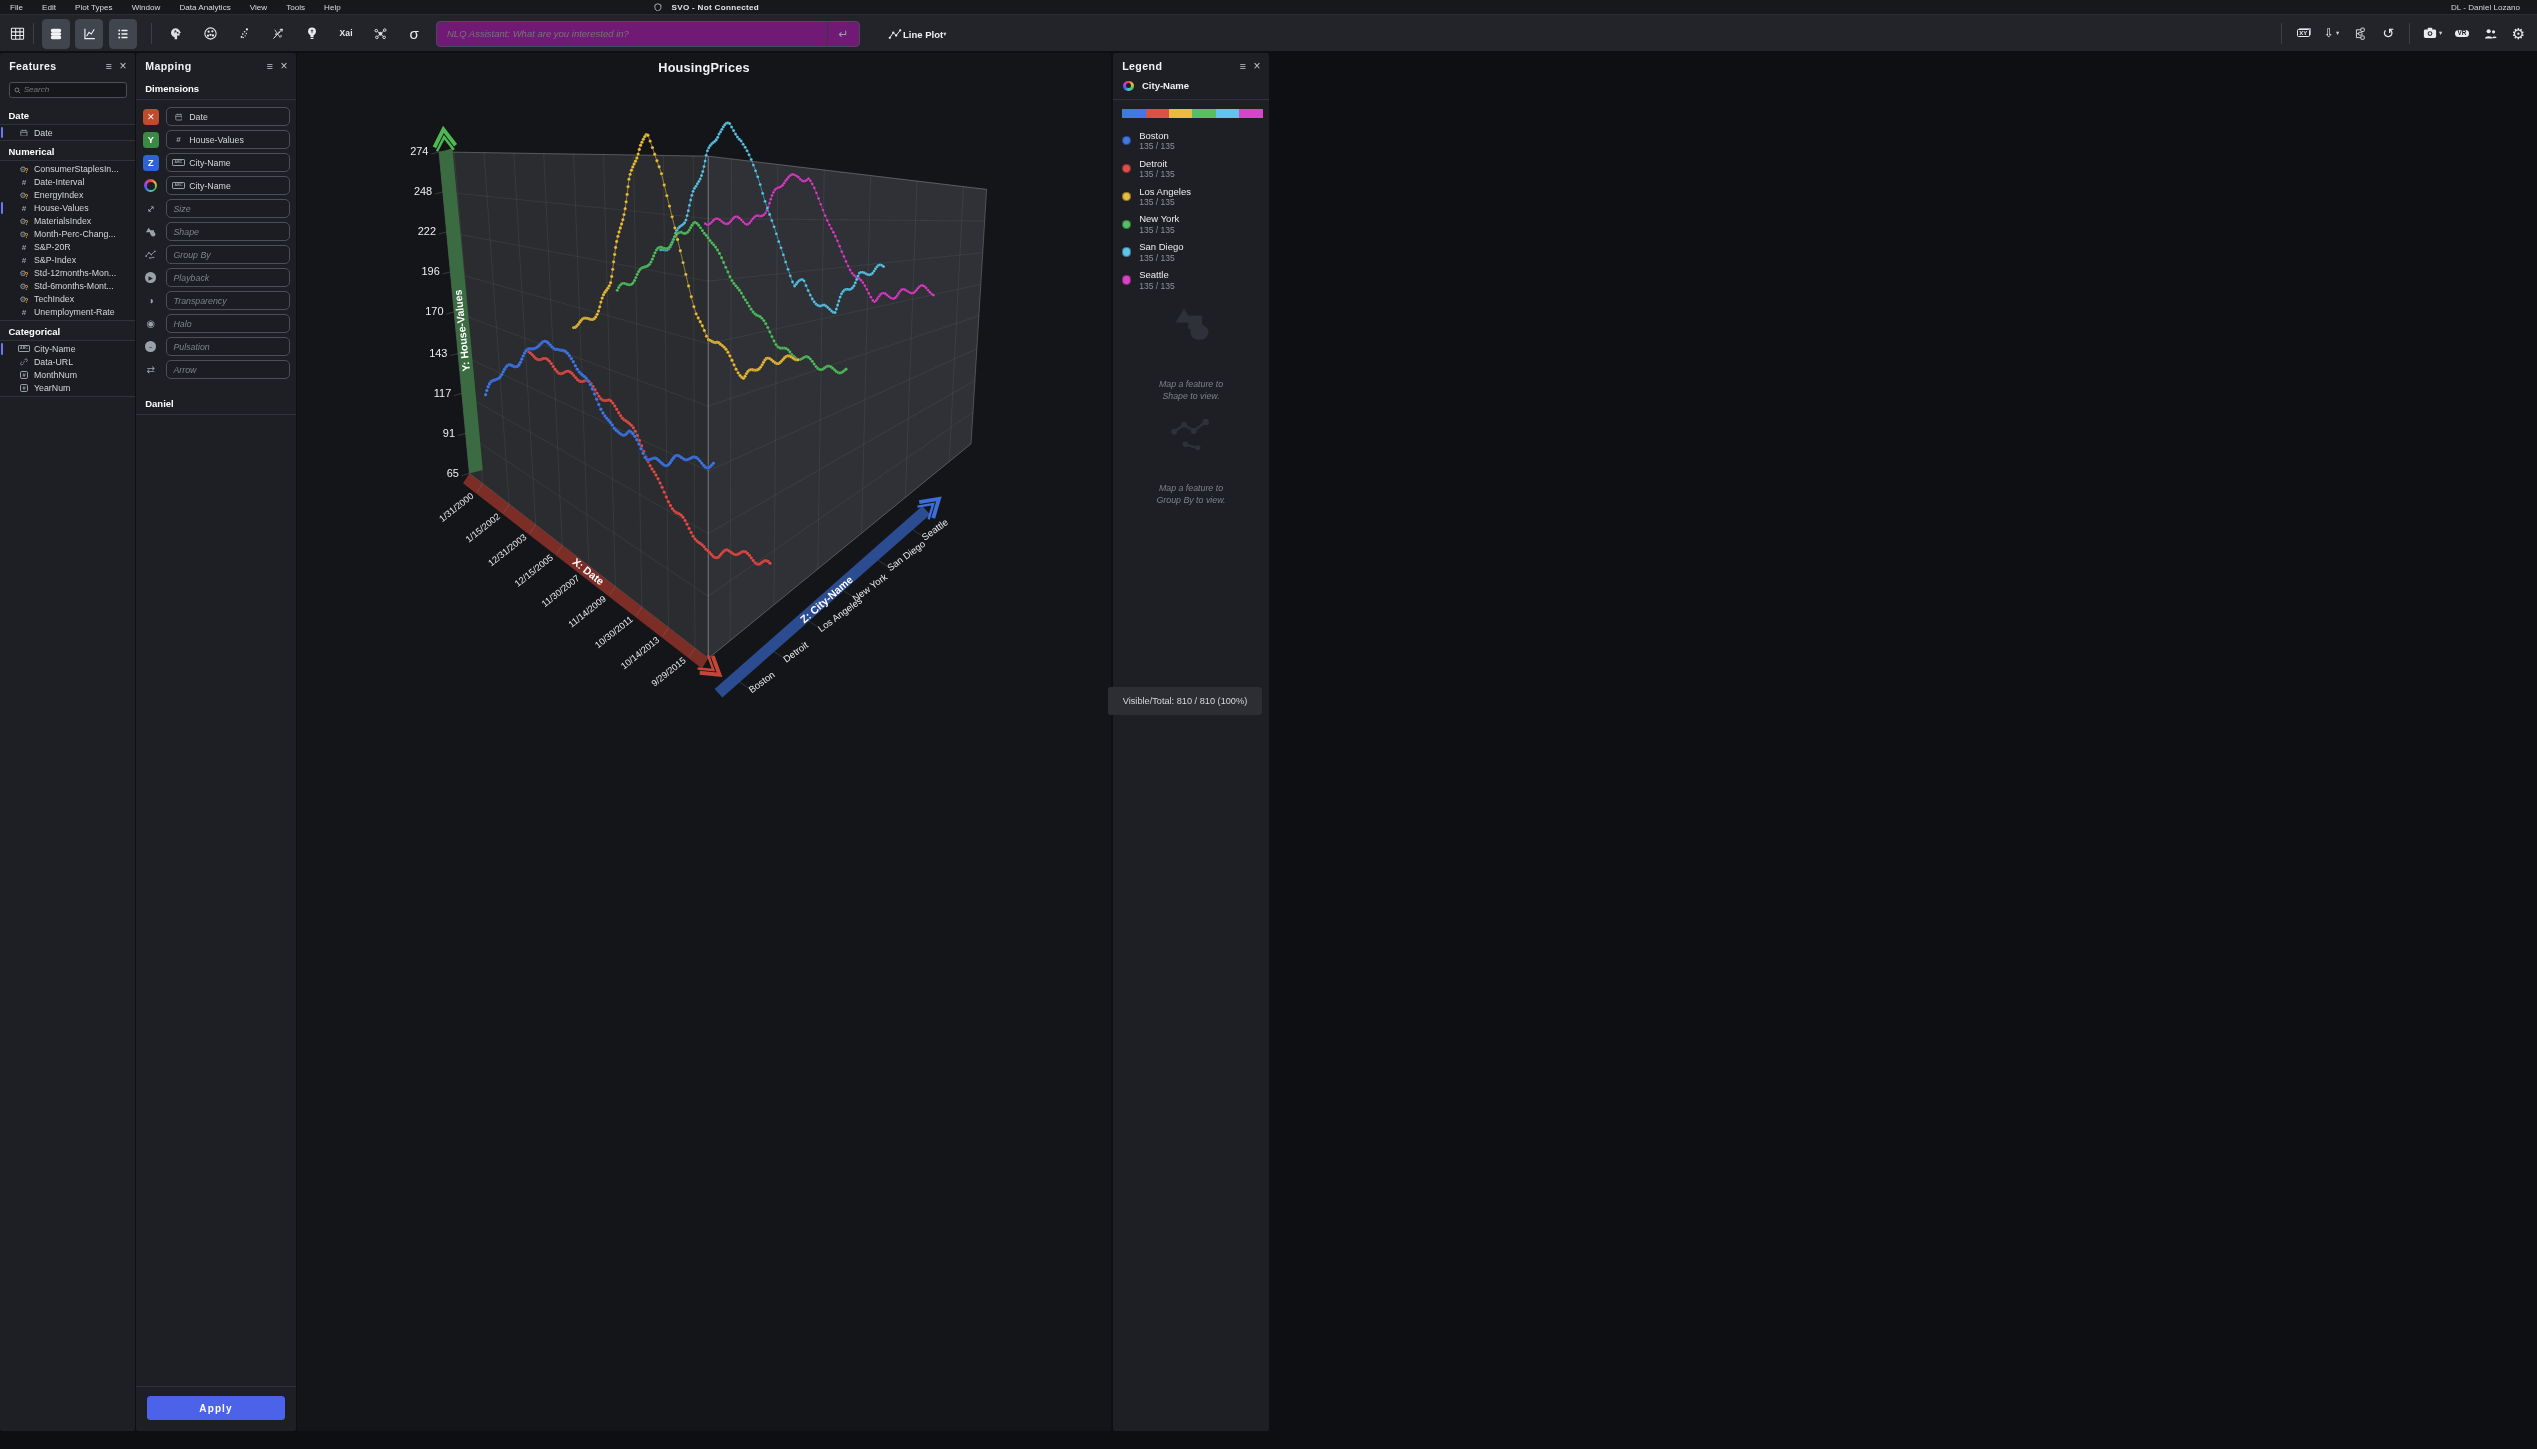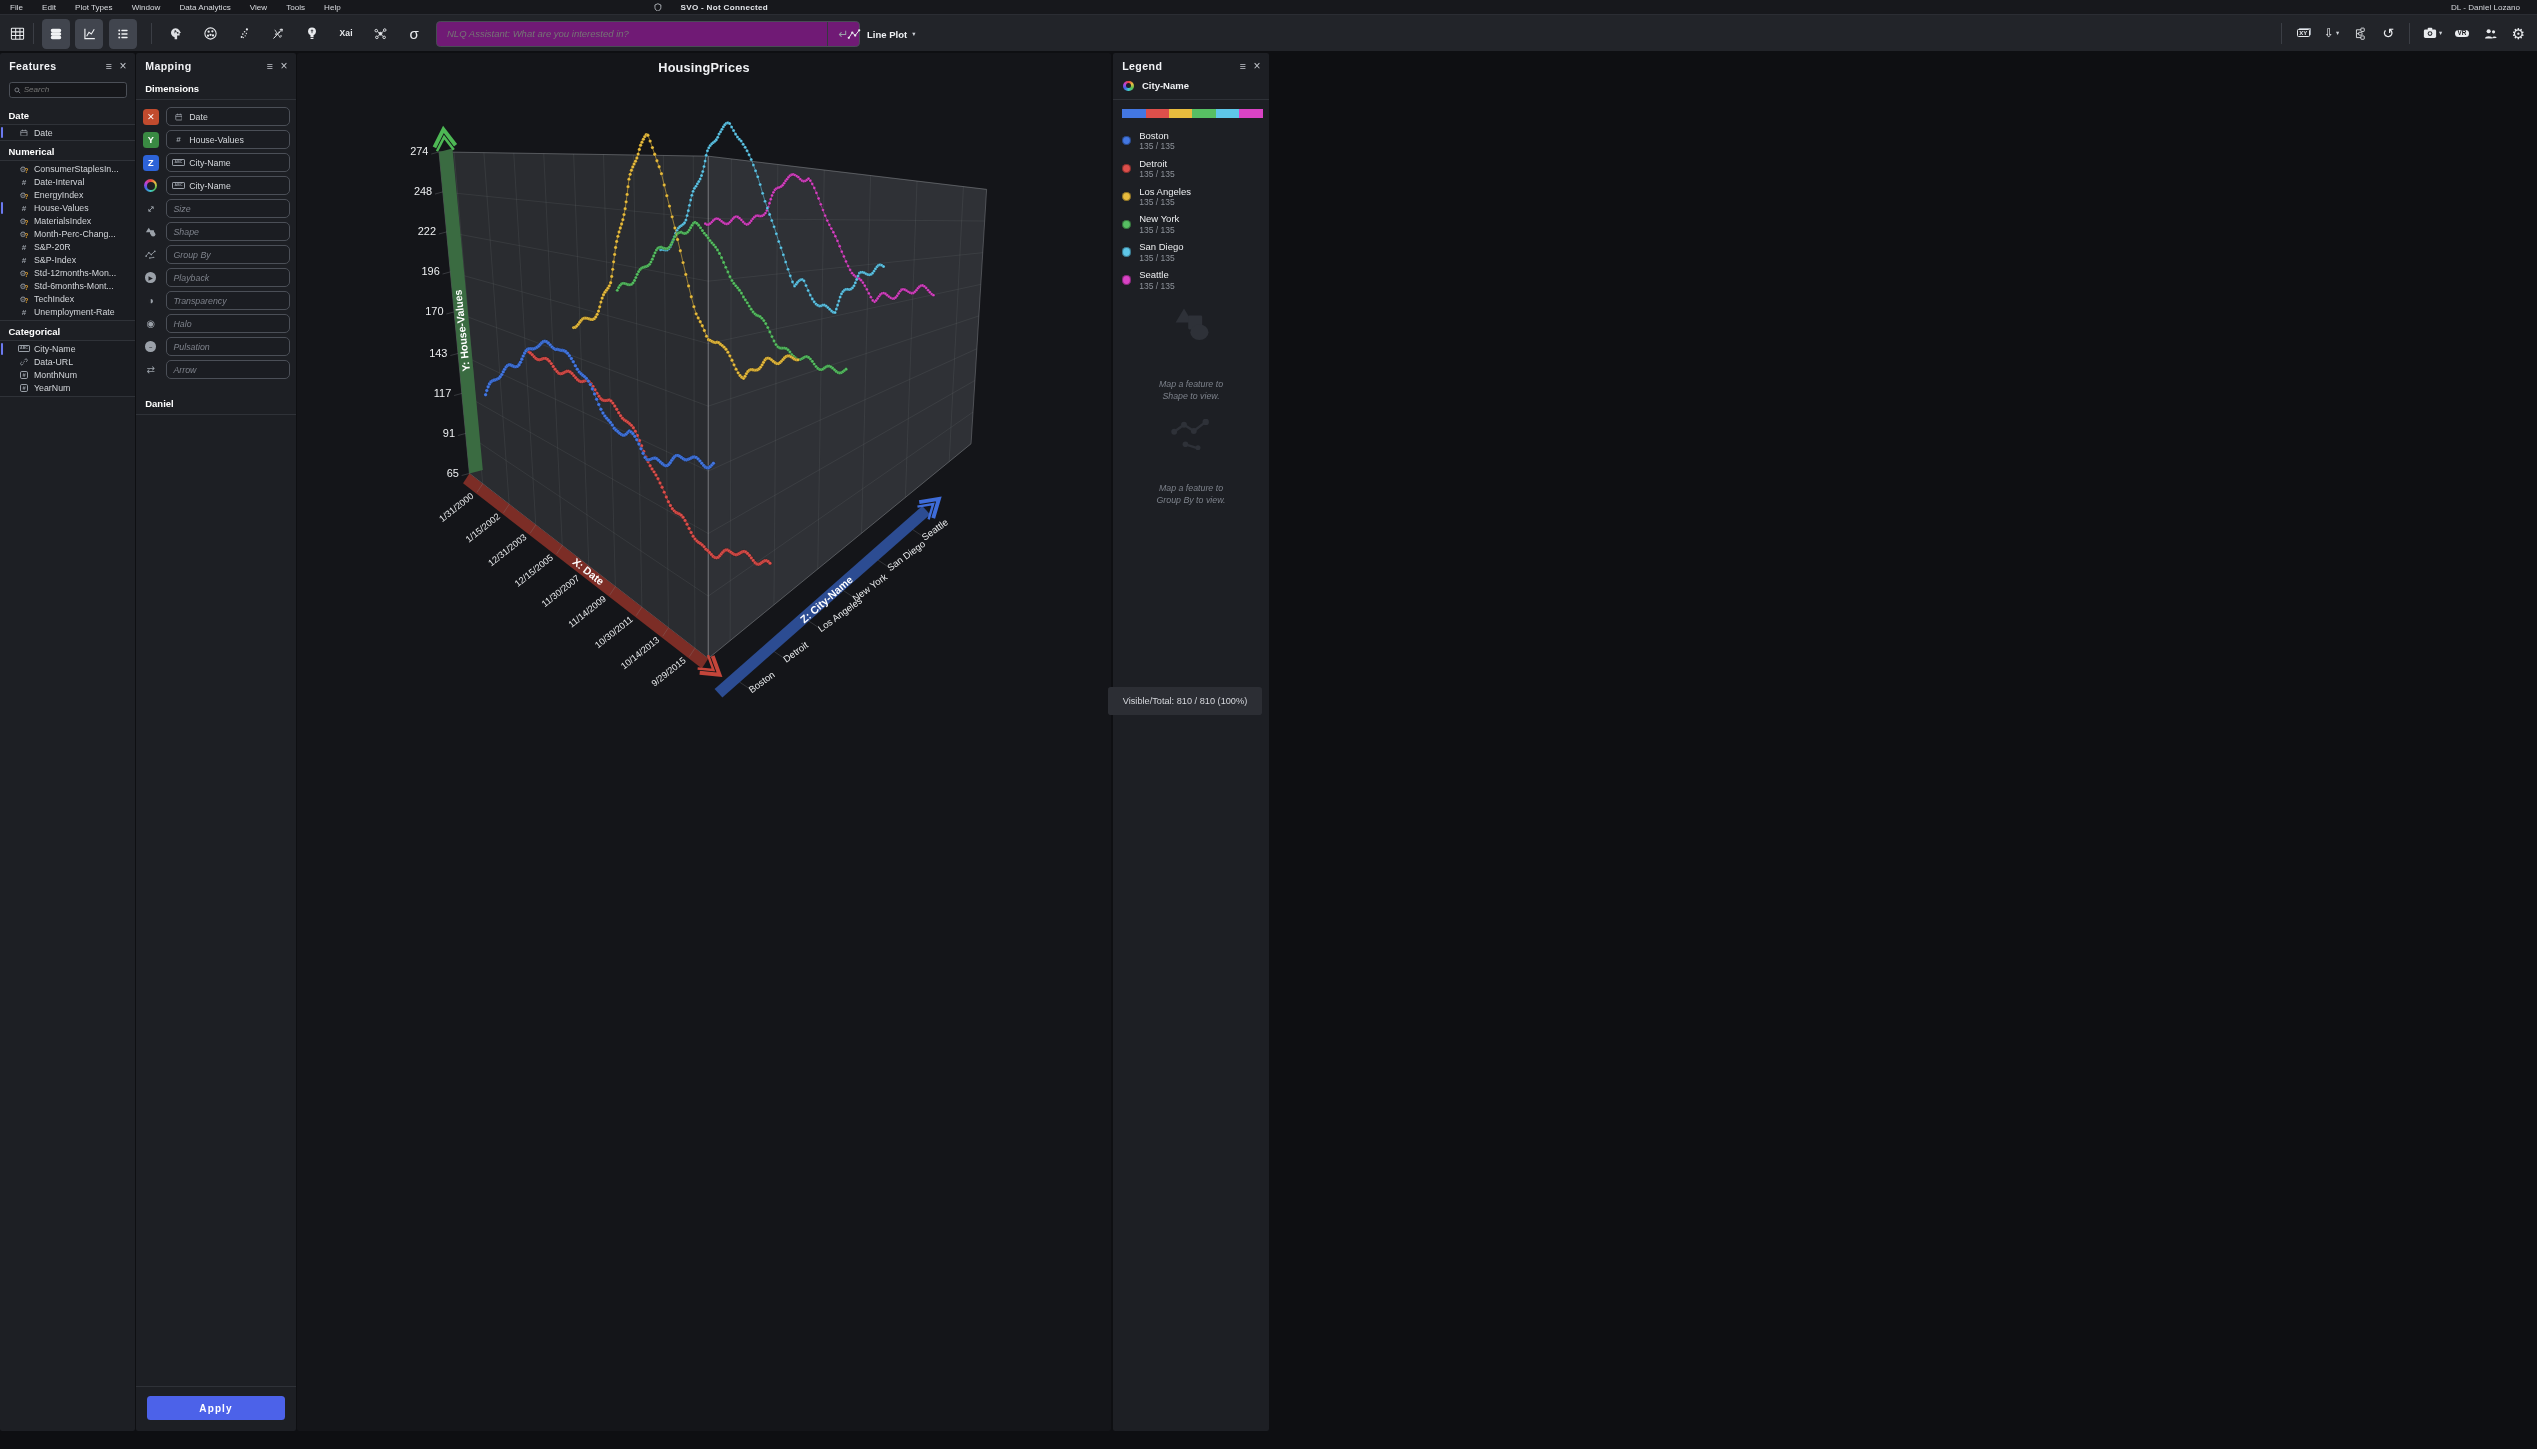--- a/index.html
+++ b/index.html
@@ -4,35 +4,35 @@
 <style>
   html,body{margin:0;padding:0;background:#0e0f12;width:1269px;height:725px;overflow:hidden;
     font-family:"Liberation Sans","DejaVu Sans",sans-serif;color:#e8eaed;}
   *{box-sizing:border-box;-webkit-font-smoothing:antialiased}
   #app{position:absolute;inset:0}
 
   
   #menubar{position:absolute;top:0;left:0;right:0;height:14px;background:#17181c;display:flex;align-items:center;font-size:8.1px;color:#d9dbdf;z-index:5}
   #menu-items{display:flex;gap:19px;padding-left:10px}
   .menu-item{cursor:default;white-space:nowrap}
-  #conn{position:absolute;left:654px;display:flex;gap:18px;align-items:center;font-weight:700;font-size:8.1px;letter-spacing:0.3px;color:#e3e5e9}
+  #conn{position:absolute;left:654px;display:flex;gap:9px;align-items:center;font-weight:700;font-size:8.1px;letter-spacing:0.3px;color:#e3e5e9}
   #user{position:absolute;right:17px;font-size:8.1px;color:#d4d6db}
 
   
   #toolbar{position:absolute;top:14px;left:0;right:0;height:37px;background:#222429;border-top:0.7px solid #2b2d33}
   .tbi{display:inline-flex;align-items:center;justify-content:center;min-width:17px;height:18.4px;color:#e9ebee;font-size:12px;line-height:1}
   .tbi svg{display:block}
   .toggle{width:28px;height:30px;background:#41454e;border-radius:4.2px;display:flex;align-items:center;justify-content:center;margin-right:5.7px;color:#f0f2f4}
   .vsep{width:0.7px;height:21px;background:#3b3e45;margin:0 7.8px;flex:none}
   #tb-left{position:absolute;left:8.5px;top:3.5px;height:30px;display:flex;align-items:center}
   #tb-left .gap{margin:0 8.5px}
   #nlq{position:absolute;left:436px;top:5.7px;width:424px;height:26px;background:#701a75;border:0.7px solid #484c54;border-radius:4.2px;display:flex;align-items:center;overflow:hidden}
   #nlq input{flex:1;background:transparent;border:none;outline:none;color:#b9bdc4;font-style:italic;font-size:9.5px;padding:0 10px;font-family:inherit}
   #nlq .enter{width:32.5px;height:100%;border-left:0.7px solid #35383f;display:flex;align-items:center;justify-content:center;color:#9aa0a8;font-size:12px}
-  #plot-type{position:absolute;left:845px;top:10px;display:flex;align-items:center;gap:5px;font-size:9.5px;font-weight:600;color:#eef0f3}
+  #plot-type{position:absolute;left:886px;top:10px;display:flex;align-items:center;font-size:9.5px;font-weight:600;color:#eef0f3}
   #plot-type .caret,#tb-right .caret{font-size:6.4px;color:#cfd3d8}
   #tb-right{position:absolute;right:10px;top:3.5px;height:30px;display:flex;align-items:center;gap:11.3px}
   .vrbox{background:#e9ebee;color:#17181c;border-radius:5px;padding:0.7px 2.8px;font-size:6.4px;font-weight:700}
   .xybox{border:1.1px solid #e9ebee;border-radius:1.4px;padding:0 1.4px;font-size:6px;font-weight:700;box-shadow:1.4px -1.4px 0 -0.4px #9aa0a8}
   .xaitxt{font-size:8.5px;font-weight:700;letter-spacing:0.2px}
 
   
   .panel{position:absolute;top:53px;bottom:18.4px;background:#1d1f24;border-radius:2.1px}
   #features{left:0;width:135px}
   #mapping{left:136px;width:160px}

